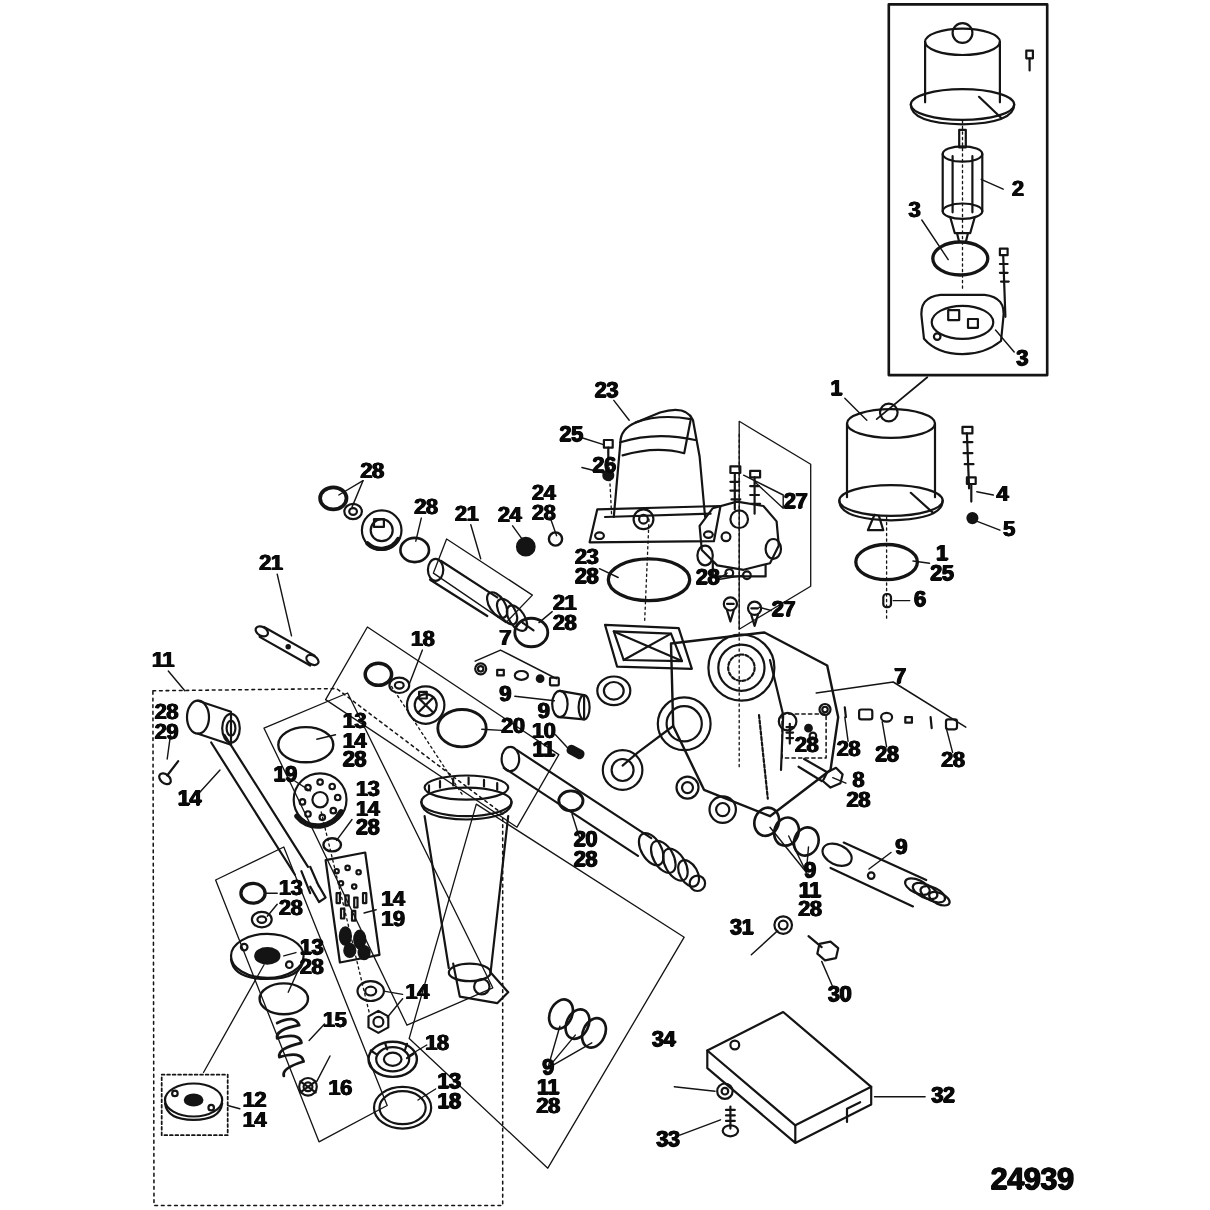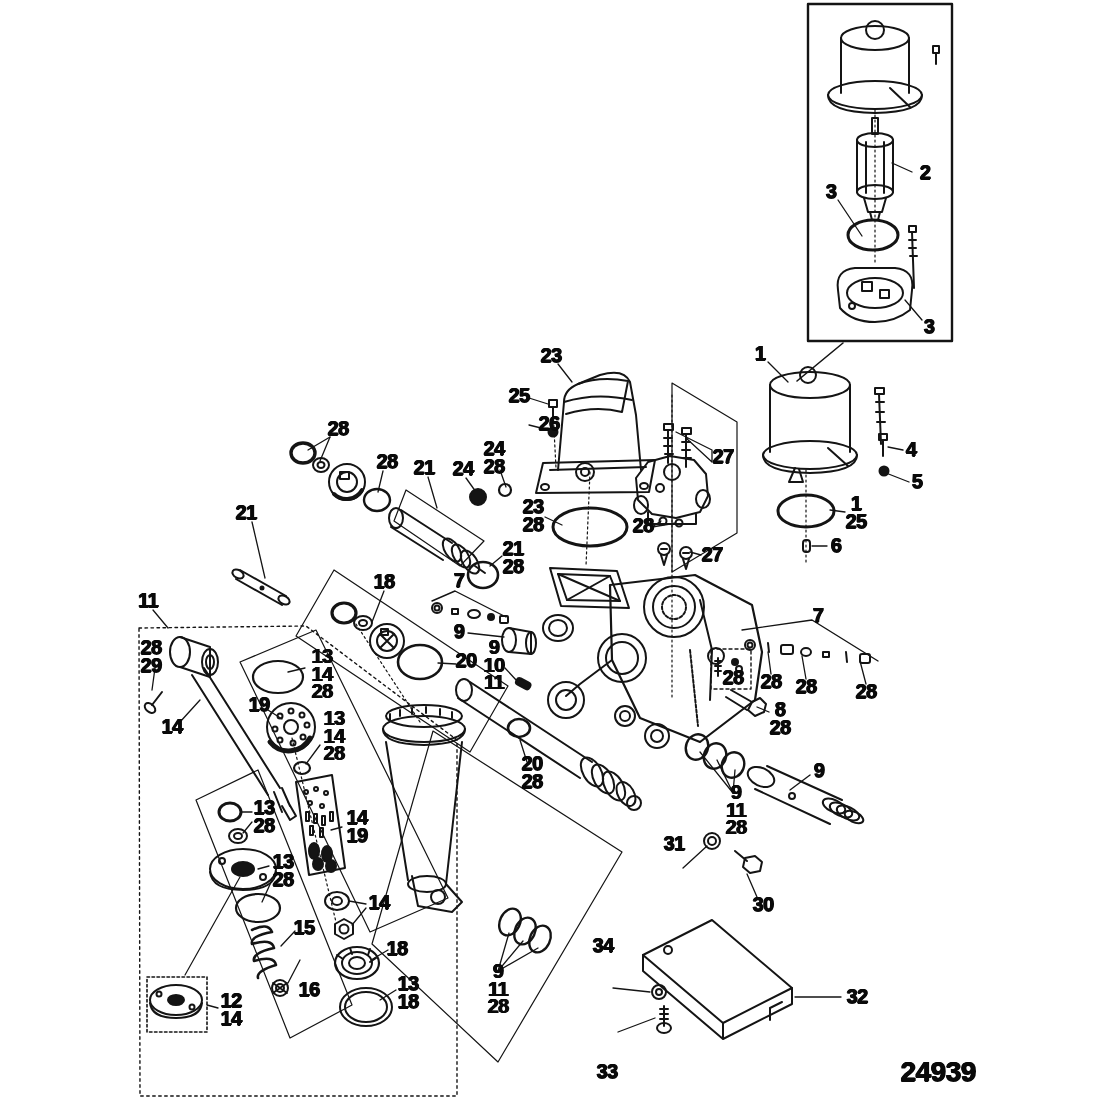--- a/index.html
+++ b/index.html
@@ -460,21 +460,21 @@
       <span class="callout" style="left: 780px; top: 719px;">8
 28</span>
       <span class="callout" style="left: 819px; top: 771px;">9</span>
       <span class="callout" style="left: 736px; top: 810px;">9
 11
 28</span>
       <span class="callout" style="left: 674px; top: 844px;">31</span>
       <span class="callout" style="left: 763px; top: 905px;">30</span>
       <span class="callout" style="left: 857px; top: 997px;">32</span>
       <span class="callout" style="left: 603px; top: 946px;">34</span>
-      <span class="callout" style="left: 607px; top: 1072px;">33</span>
+      <span class="callout" style="left: 607px; top: 1037px;">33</span>
       <span class="callout" style="left: 246px; top: 513px;">21</span>
       <span class="callout" style="left: 148px; top: 601px;">11</span>
       <span class="callout" style="left: 151px; top: 657px;">28
 29</span>
       <span class="callout" style="left: 172px; top: 727px;">14</span>
       <span class="callout" style="left: 322px; top: 674px;">13
 14
 28</span>
       <span class="callout" style="left: 259px; top: 705px;">19</span>
       <span class="callout" style="left: 334px; top: 736px;">13

